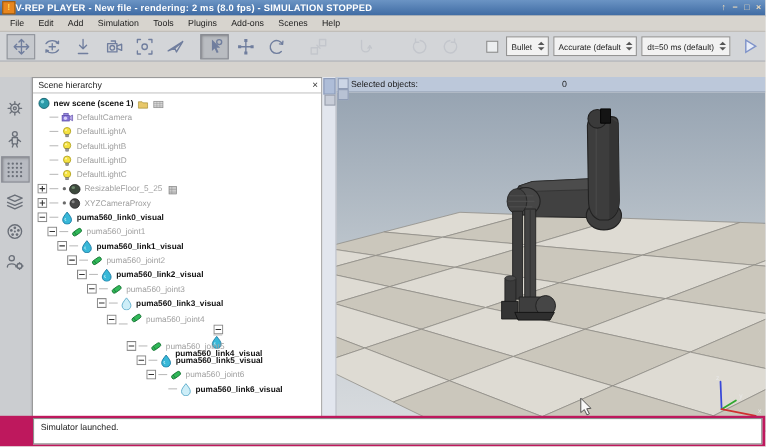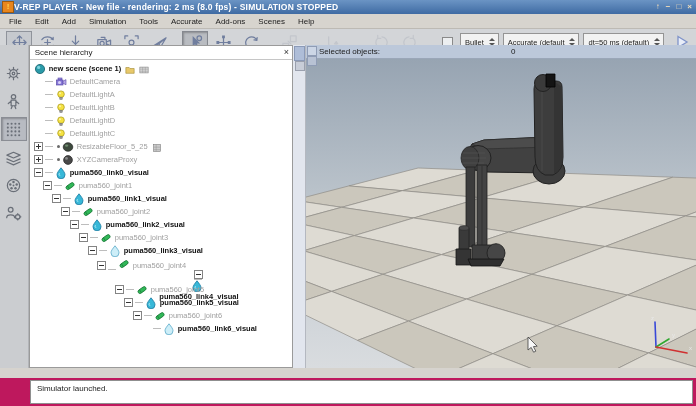--- a/index.html
+++ b/index.html
@@ -29,21 +29,21 @@
   .tb.disabled{color:#c3c6cc;}
   .chk{width:9px;height:9px;border:1px solid #8a8a8a;background:#eceef0;margin:0 7px 0 18px;flex:0 0 auto;}
   .dd{height:16px;border:1px solid #949494;background:#f2f2f2;display:flex;align-items:center;
     font-size:7.5px;color:#1a1a1a;padding:0 3px 0 4px;margin-right:4px;flex:0 0 auto;white-space:nowrap;}
   .spin{margin-left:5px;display:flex;flex-direction:column;align-items:center;}
   .spin i{display:block;width:0;height:0;border-left:3px solid transparent;border-right:3px solid transparent;}
   .spin .up{border-bottom:3.5px solid #555;margin-bottom:1.5px;}
   .spin .dn{border-top:3.5px solid #555;}
   .play{margin-left:6px;flex:0 0 auto;display:flex;}
   
-  .main{position:absolute;top:45px;left:0;right:0;height:323px;display:flex;}
+  .main{position:absolute;top:70px;left:0;right:0;height:323px;display:flex;}
   .side{width:28px;background:#cbcdd0;border-right:1px solid #b2b4b8;display:flex;
     flex-direction:column;align-items:center;padding-top:16px;}
   .sb{width:24px;height:22px;display:flex;align-items:center;justify-content:center;
     color:#6a6f78;margin-bottom:4px;border:1px solid transparent;}
   .sb.pressed{background:#b8bbc2;border:1px solid #8a8d94;box-shadow:inset 1px 1px 2px rgba(0,0,0,.25);}
   
   .hier{width:265px;background:#fff;border:1px solid #9a9a9a;display:flex;flex-direction:column;}
   .hier-head{height:13px;border-bottom:1px solid #c6c6c6;display:flex;align-items:center;
     font-size:8px;color:#222;padding:0 3px 0 5px;}
   .hier-head .ttl{flex:1;}
@@ -92,21 +92,21 @@
         <span>×</span>
       </div>
   </div>
 
   <div class="menubar">
       <span>File</span>
       <span>Edit</span>
       <span>Add</span>
       <span>Simulation</span>
       <span>Tools</span>
-      <span>Accurate</span>
+      <span>Plugins</span>
       <span>Add-ons</span>
       <span>Scenes</span>
       <span>Help</span>
     </div>
 
   <div class="toolbar">
     <span id="tbbtns" style="display:flex;align-items:center;">
         <div class="tb selected">
           <span style="display:flex">
             <svg width="17" height="17" viewBox="0 0 18 18" fill="none" stroke="currentColor" stroke-width="1.3" stroke-linecap="round" stroke-linejoin="round">

